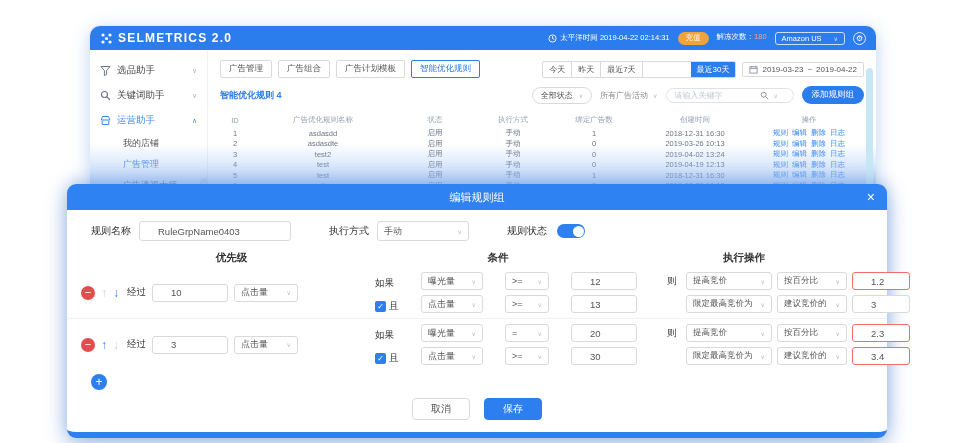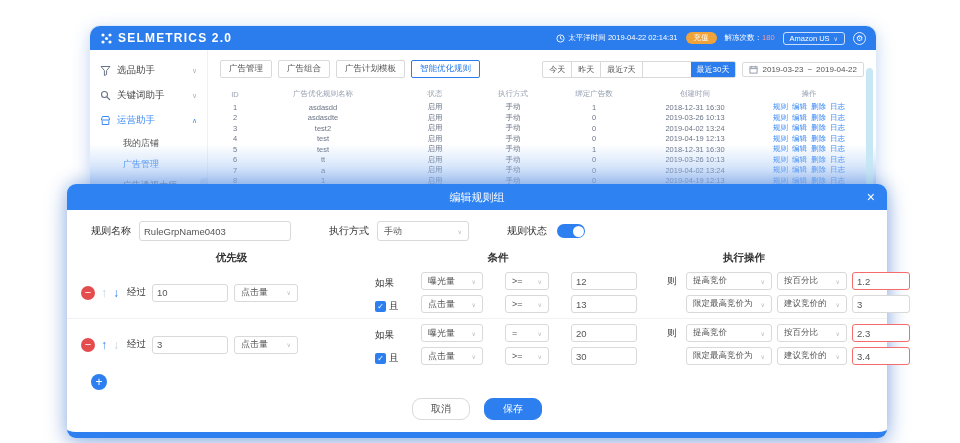--- a/index.html
+++ b/index.html
@@ -7,26 +7,26 @@
     font-family:"Liberation Sans", sans-serif; }
 
   
   .app-window { position:absolute; left:90px; top:26px; width:786px; height:392px;
     background:#fff; border-radius:10px; overflow:hidden;
     box-shadow:0 0 0 1px #dfeafa, 0 4px 18px rgba(110,155,225,.45); }
   .win-header { height:24px; background:#2b7ced; display:flex; align-items:center;
     padding:0 10px; color:#fff; }
   .logo { display:flex; align-items:center; gap:5px; }
   .brand { font-size:12px; font-weight:bold; letter-spacing:1.2px; }
-  .win-right { margin-left:auto; display:flex; align-items:center; gap:8px; font-size:7.5px; }
+  .win-right { margin-left:auto; display:flex; gap:8px; font-size:7.5px; }
   .clock { display:flex; align-items:center; gap:3px; }
   .badge { background:#f0a33a; border-radius:8px; padding:1px 8px; font-size:7.5px; color:#fff; }
   .unfreeze .val { color:#ff9b9b; }
   .mkt { border:1px solid rgba(255,255,255,.75); border-radius:3px; padding:1px 6px;
-    display:flex; gap:4px; align-items:center; }
+    display:flex; gap:12px; align-items:center; }
   .mkt .chev { font-size:6px; opacity:.8; }
   .gear { width:13px; height:13px; border:1px solid rgba(255,255,255,.85); border-radius:50%;
     display:flex; align-items:center; justify-content:center; font-size:8px; }
 
   .win-body { display:flex; height:calc(100% - 24px); position:relative; }
 
   
   .sidebar { width:118px; border-right:1px solid #eef1f6; padding-top:8px; position:relative; flex:none; }
   .side-item { height:25px; display:flex; align-items:center; gap:6px; padding:0 10px;
     font-size:9.5px; color:#444; cursor:pointer; }
@@ -92,21 +92,21 @@
     border-radius:9px; z-index:10; border-bottom:6px solid #2e7ff0;
     box-shadow:0 -3px 16px rgba(80,130,210,.35), 0 8px 22px rgba(80,130,210,.45); }
   .modal-header { height:26px; background:#2e82f2; border-radius:9px 9px 0 0; color:#fff;
     display:flex; align-items:center; justify-content:center; font-size:11px; position:relative; }
   .modal-close { position:absolute; right:12px; top:0; height:26px; display:flex; align-items:center;
     font-size:14px; cursor:pointer; }
 
   .modal-form { display:flex; align-items:center; padding:11px 24px 0; font-size:10px; color:#333; }
   .modal-form .lbl { margin-right:8px; white-space:nowrap; }
   .inp { border:1px solid #d9d9d9; border-radius:3px; height:20px; font-size:9.5px; color:#555;
-    padding:0 4px; outline:none; font-family:"Liberation Sans",sans-serif; background:#fff; }
+    padding:0 18px; outline:none; font-family:"Liberation Sans",sans-serif; background:#fff; }
   .inp.name { width:152px; }
   .sel { border:1px solid #d9d9d9; border-radius:3px; height:20px; display:flex; align-items:center;
     justify-content:space-between; padding:0 6px; font-size:9px; color:#555; background:#fff;
     cursor:pointer; white-space:nowrap; overflow:hidden; }
   .sel .chev-g { margin-left:4px; }
   .mode-sel { width:92px; margin-right:0; }
   .gap-l { margin-left:38px; }
   .toggle { width:28px; height:14px; background:#2e7ff0; border-radius:7px; position:relative;
     cursor:pointer; margin-left:2px; }
   .toggle::after { content:""; position:absolute; right:1.5px; top:1.5px; width:11px; height:11px;
@@ -144,21 +144,21 @@
   .sel.a-mode { width:70px; height:18px; font-size:8.5px; }
   .inp.a-val { width:58px; height:18px; }
   .inp.err { border-color:#f56c6c; }
 
   .add-row { padding:4px 0 0 24px; }
   .plus-btn { width:16px; height:16px; border-radius:50%; background:#2d7ff0; color:#fff;
     display:flex; align-items:center; justify-content:center; font-size:12px; line-height:1;
     cursor:pointer; }
 
   .modal-footer { display:flex; justify-content:center; gap:14px; padding:8px 0 12px; }
-  .btn { height:22px; min-width:58px; border-radius:9px; font-size:10px; cursor:pointer;
+  .btn { height:22px; min-width:58px; border-radius:4px; font-size:10px; cursor:pointer;
     font-family:"Liberation Sans",sans-serif; }
   .btn.cancel { background:#fff; border:1px solid #d9d9d9; color:#555; }
   .btn.save { background:#2d7ff0; border:1px solid #2d7ff0; color:#fff; }
 </style>
 </head>
 <body>
 
 <div class="app-window">
   <div class="win-header">
     <div class="logo">
@@ -254,20 +254,42 @@
               <rect x="1" y="2" width="8" height="7" fill="none" stroke="#8a94a6" stroke-width="1"></rect>
               <path d="M1 4 h8 M3 1 v2 M7 1 v2" stroke="#8a94a6" stroke-width="1"></path>
             </svg>
             <span>2019-03-23</span>
             <span>~</span>
             <span>2019-04-22</span>
           </div>
         </div>
       </div>
 
+      <div class="filter-row">
+        <span class="list-title">智能优化规则 4</span>
+        <div class="filter-right">
+          <div class="pill-select">
+            <span>全部状态</span>
+            <span class="chev-g">∨</span>
+          </div>
+          <div class="plain-select">
+            <span>所有广告活动</span>
+            <span class="chev-g">∨</span>
+          </div>
+          <div class="search-box">
+            <input placeholder="请输入关键字" style="">
+            <svg width="9" height="9" viewBox="0 0 11 11">
+              <circle cx="4.5" cy="4.5" r="3" fill="none" stroke="#8a94a6" stroke-width="1.2"></circle>
+              <path d="M7 7 L10 10" stroke="#8a94a6" stroke-width="1.2"></path>
+            </svg>
+            <span class="chev-g">∨</span>
+          </div>
+          <button class="add-btn">添加规则组</button>
+        </div>
+      </div>
 
       <div class="table">
         <div class="t-head">
           <span>ID</span>
           <span>广告优化规则名称</span>
           <span>状态</span>
           <span>执行方式</span>
           <span>绑定广告数</span>
           <span>创建时间</span>
           <span>操作</span>

